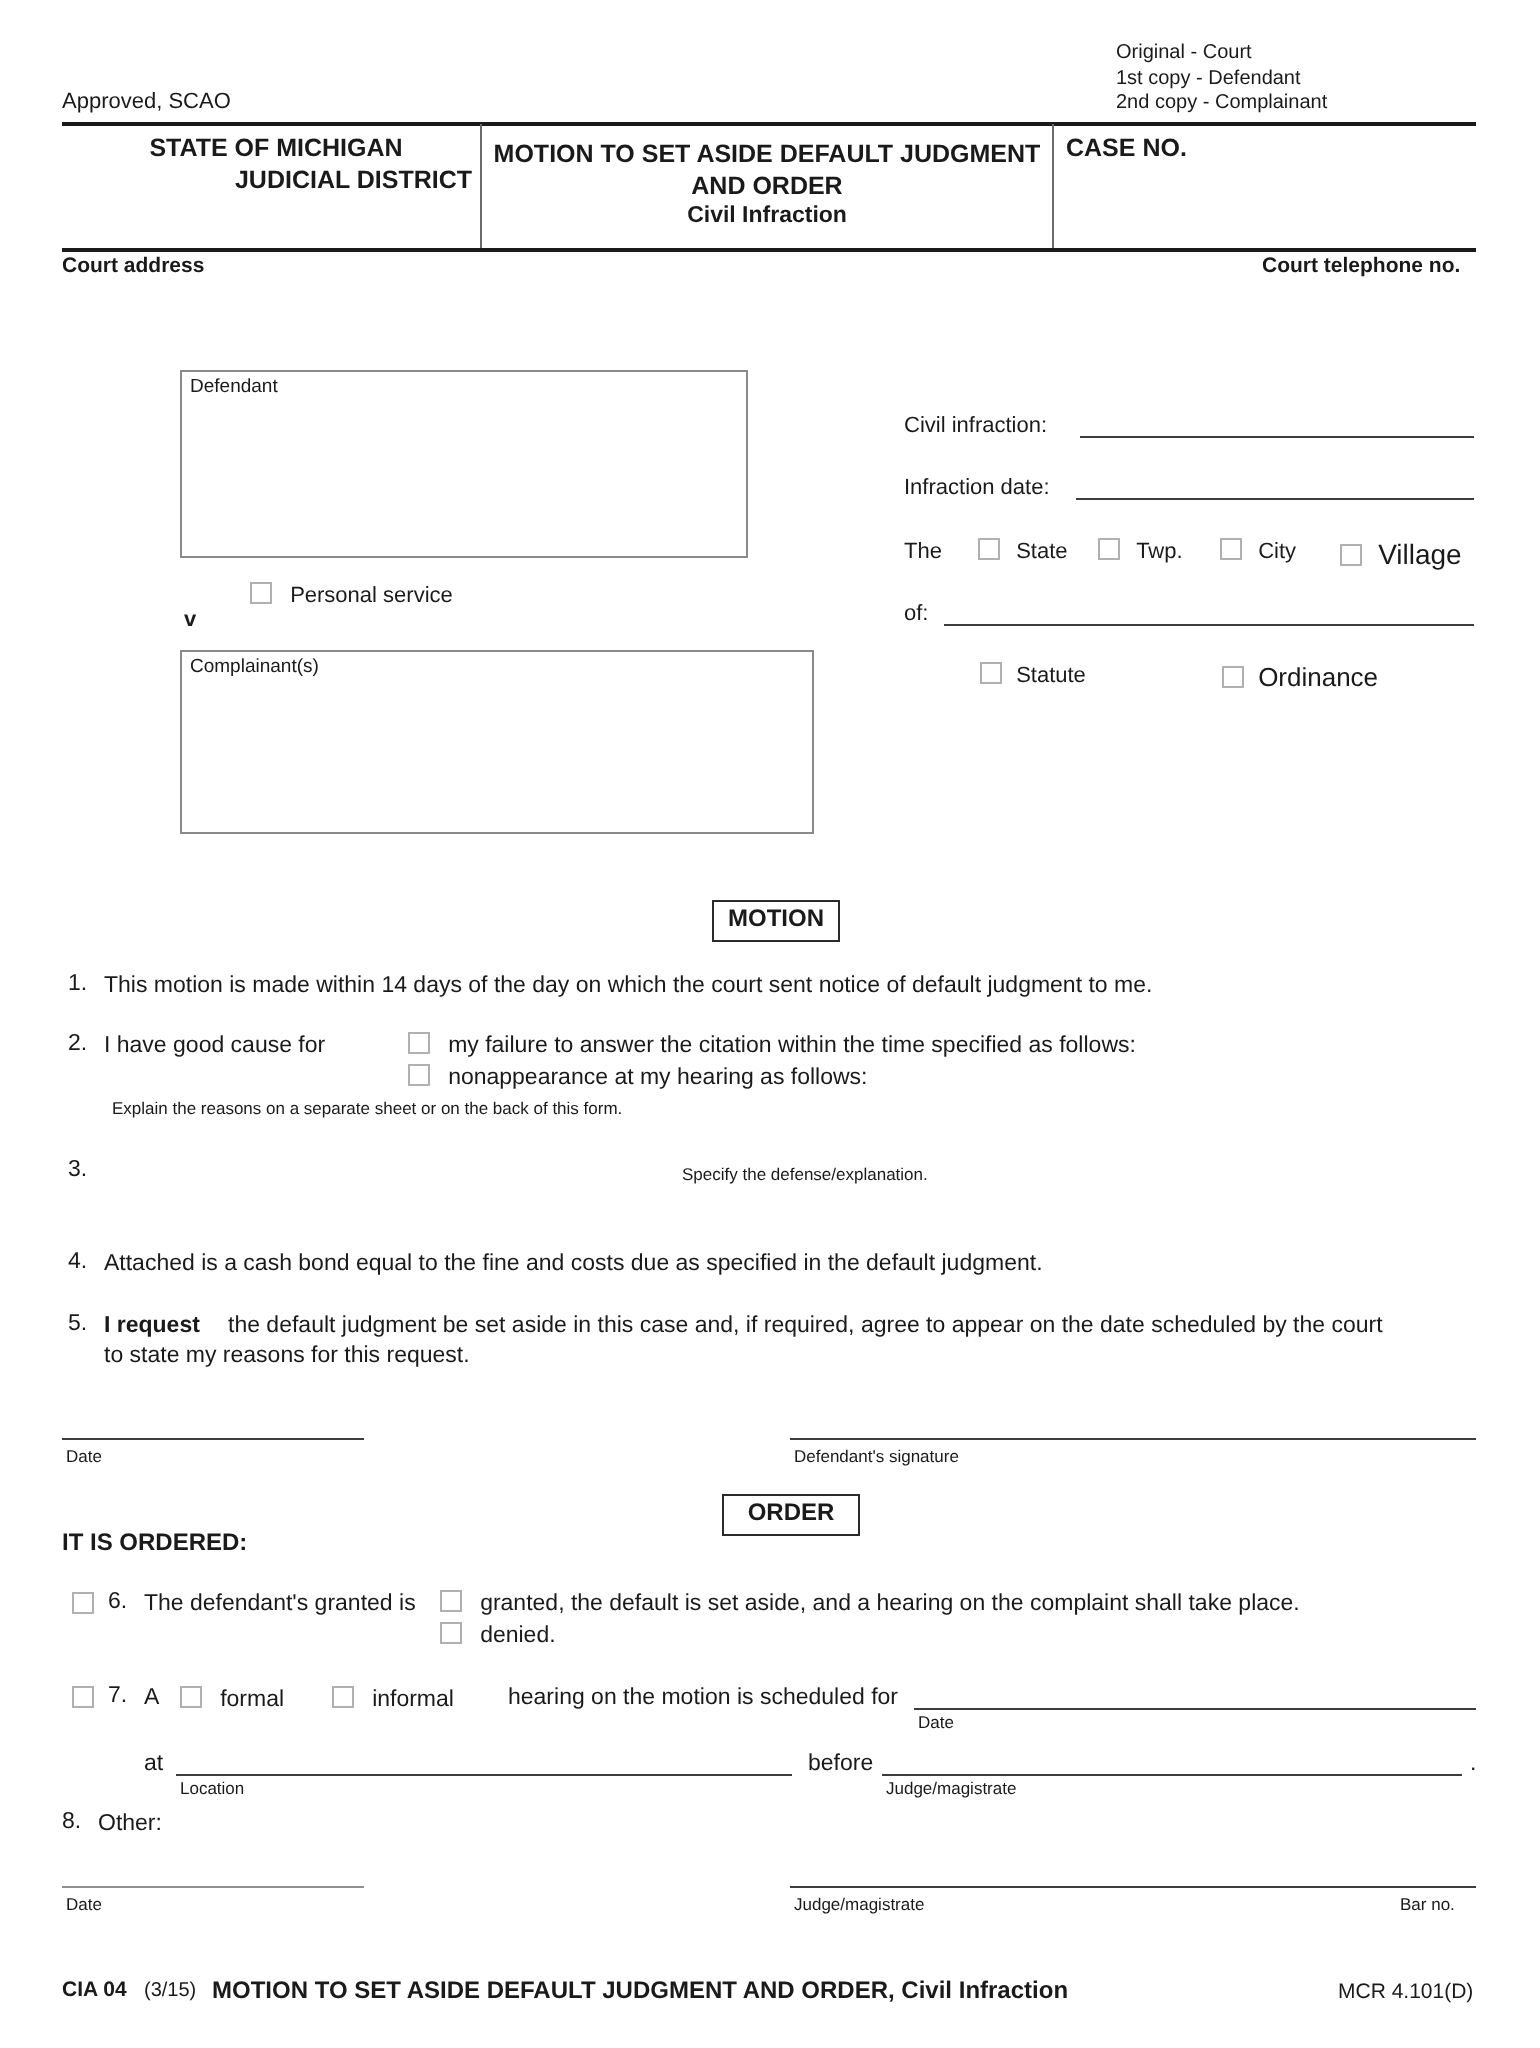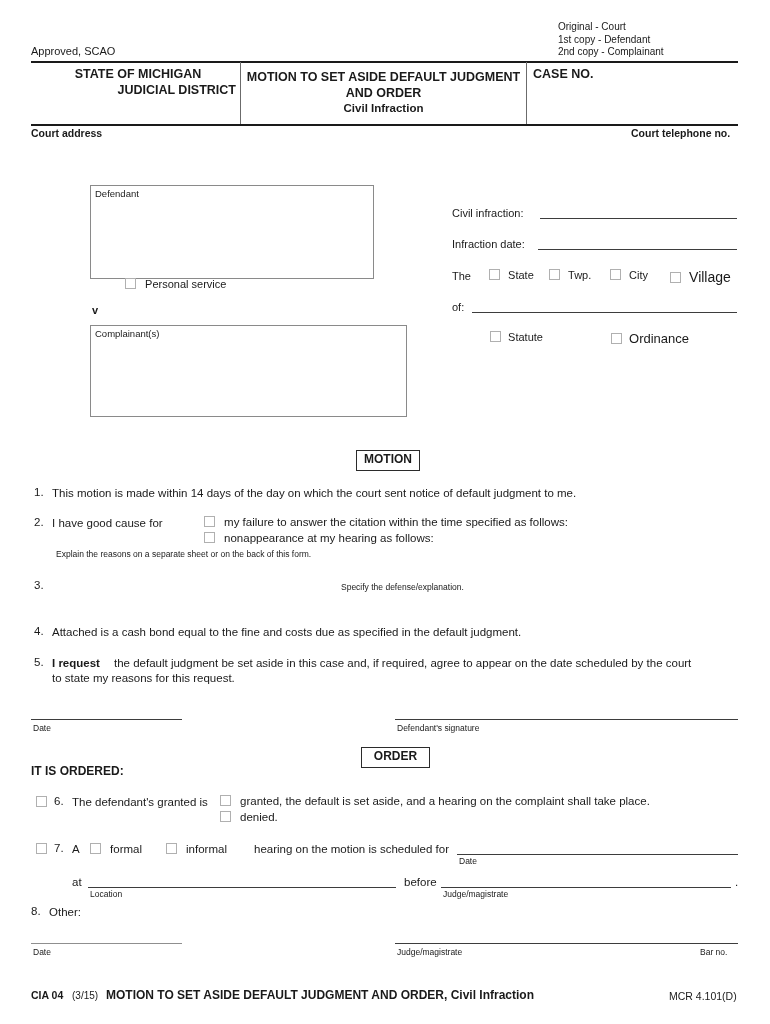--- a/index.html
+++ b/index.html
@@ -134,21 +134,21 @@
 
   <div class="txt bold" style="left:31px; top:126px; font-size:10.5px;">Court  address</div>
   <div class="txt bold" style="left:631px; top:126px; font-size:10.5px;">Court  telephone  no.</div>
   <div class="abs" style="left:31px; top:137px; width:560px; height:22px;"></div>
   <div class="abs" style="left:600px; top:137px; width:138px; height:22px;"></div>
 
   <div class="party-box" style="left:90px; top:185px; width:284px; height:94px;">
     <span class="lbl">Defendant</span>
   </div>
 
-  <div class="abs" style="left:92px; top:278px;padding-left:33px;">
+  <div class="abs" style="left:92px; top:291px;padding-left:33px;">
     <span class="cbx"></span>
     <span style="font-size:11px; margin-left:6px;">Personal service</span>
   </div>
 
   <div class="txt bold" style="left:92px; top:303px; font-size:11px;">v</div>
 
   <div class="party-box" style="left:90px; top:325px; width:317px; height:92px;">
     <span class="lbl">Complainant(s)</span>
   </div>
 

